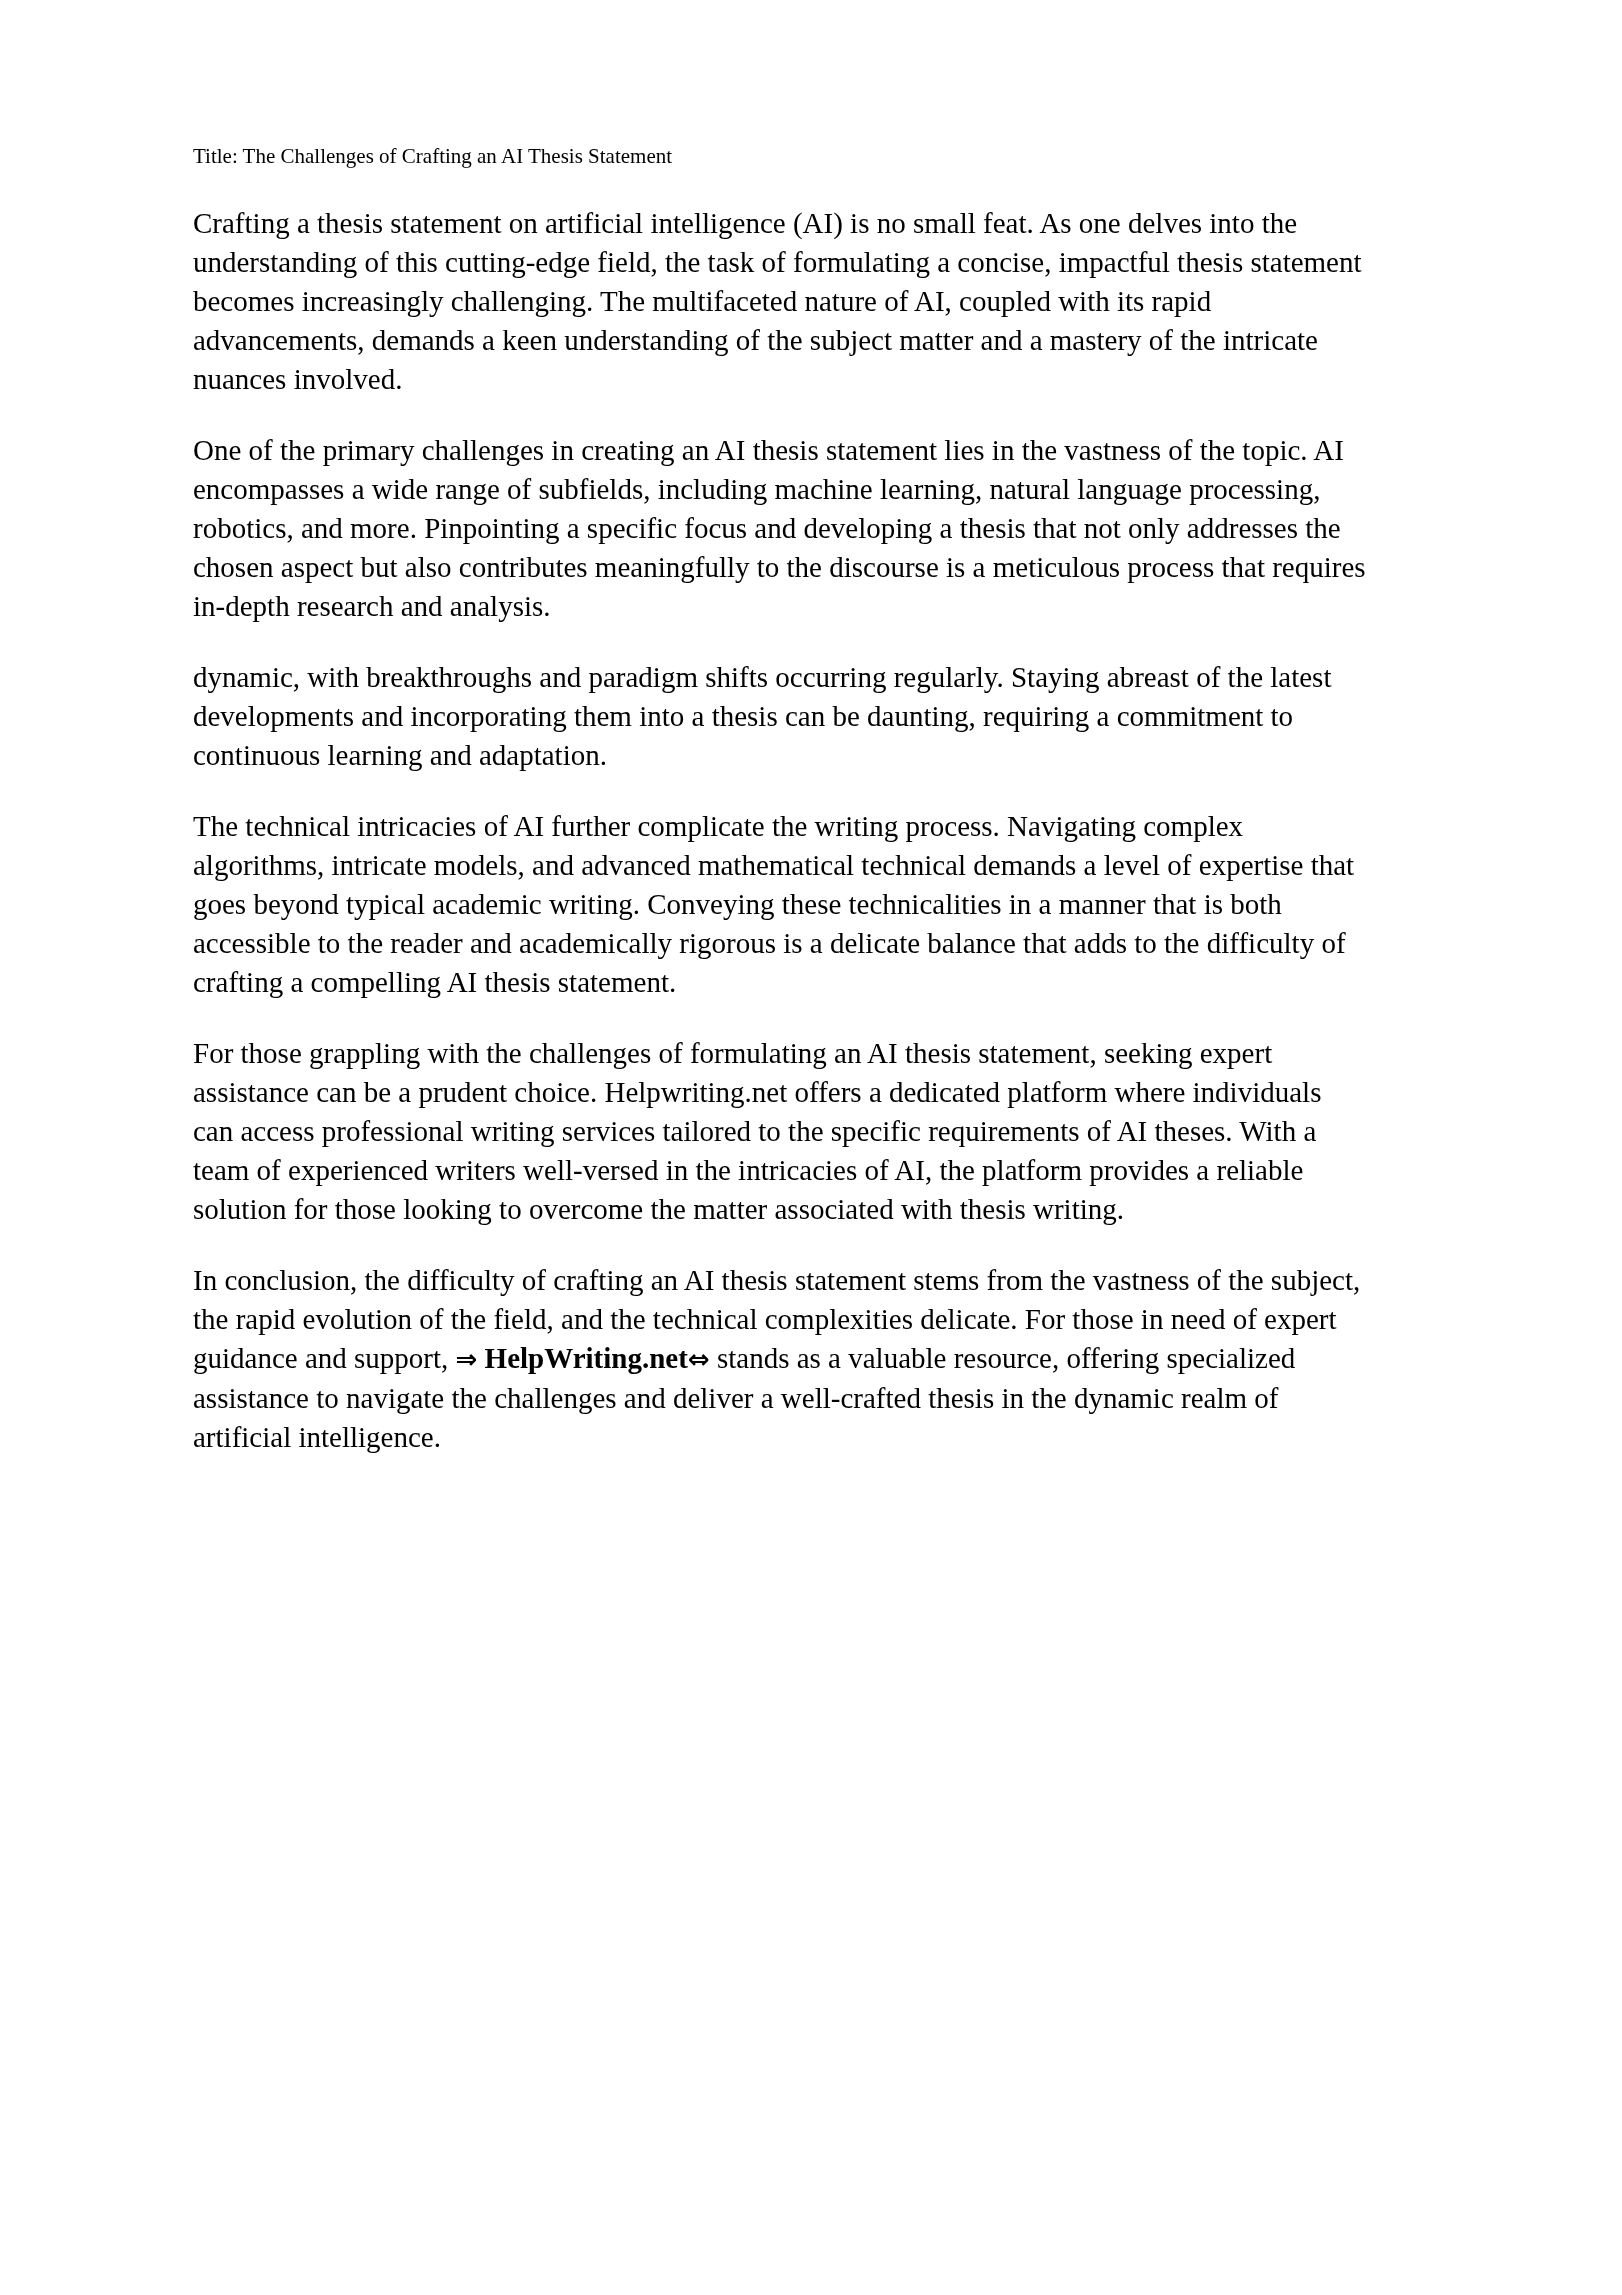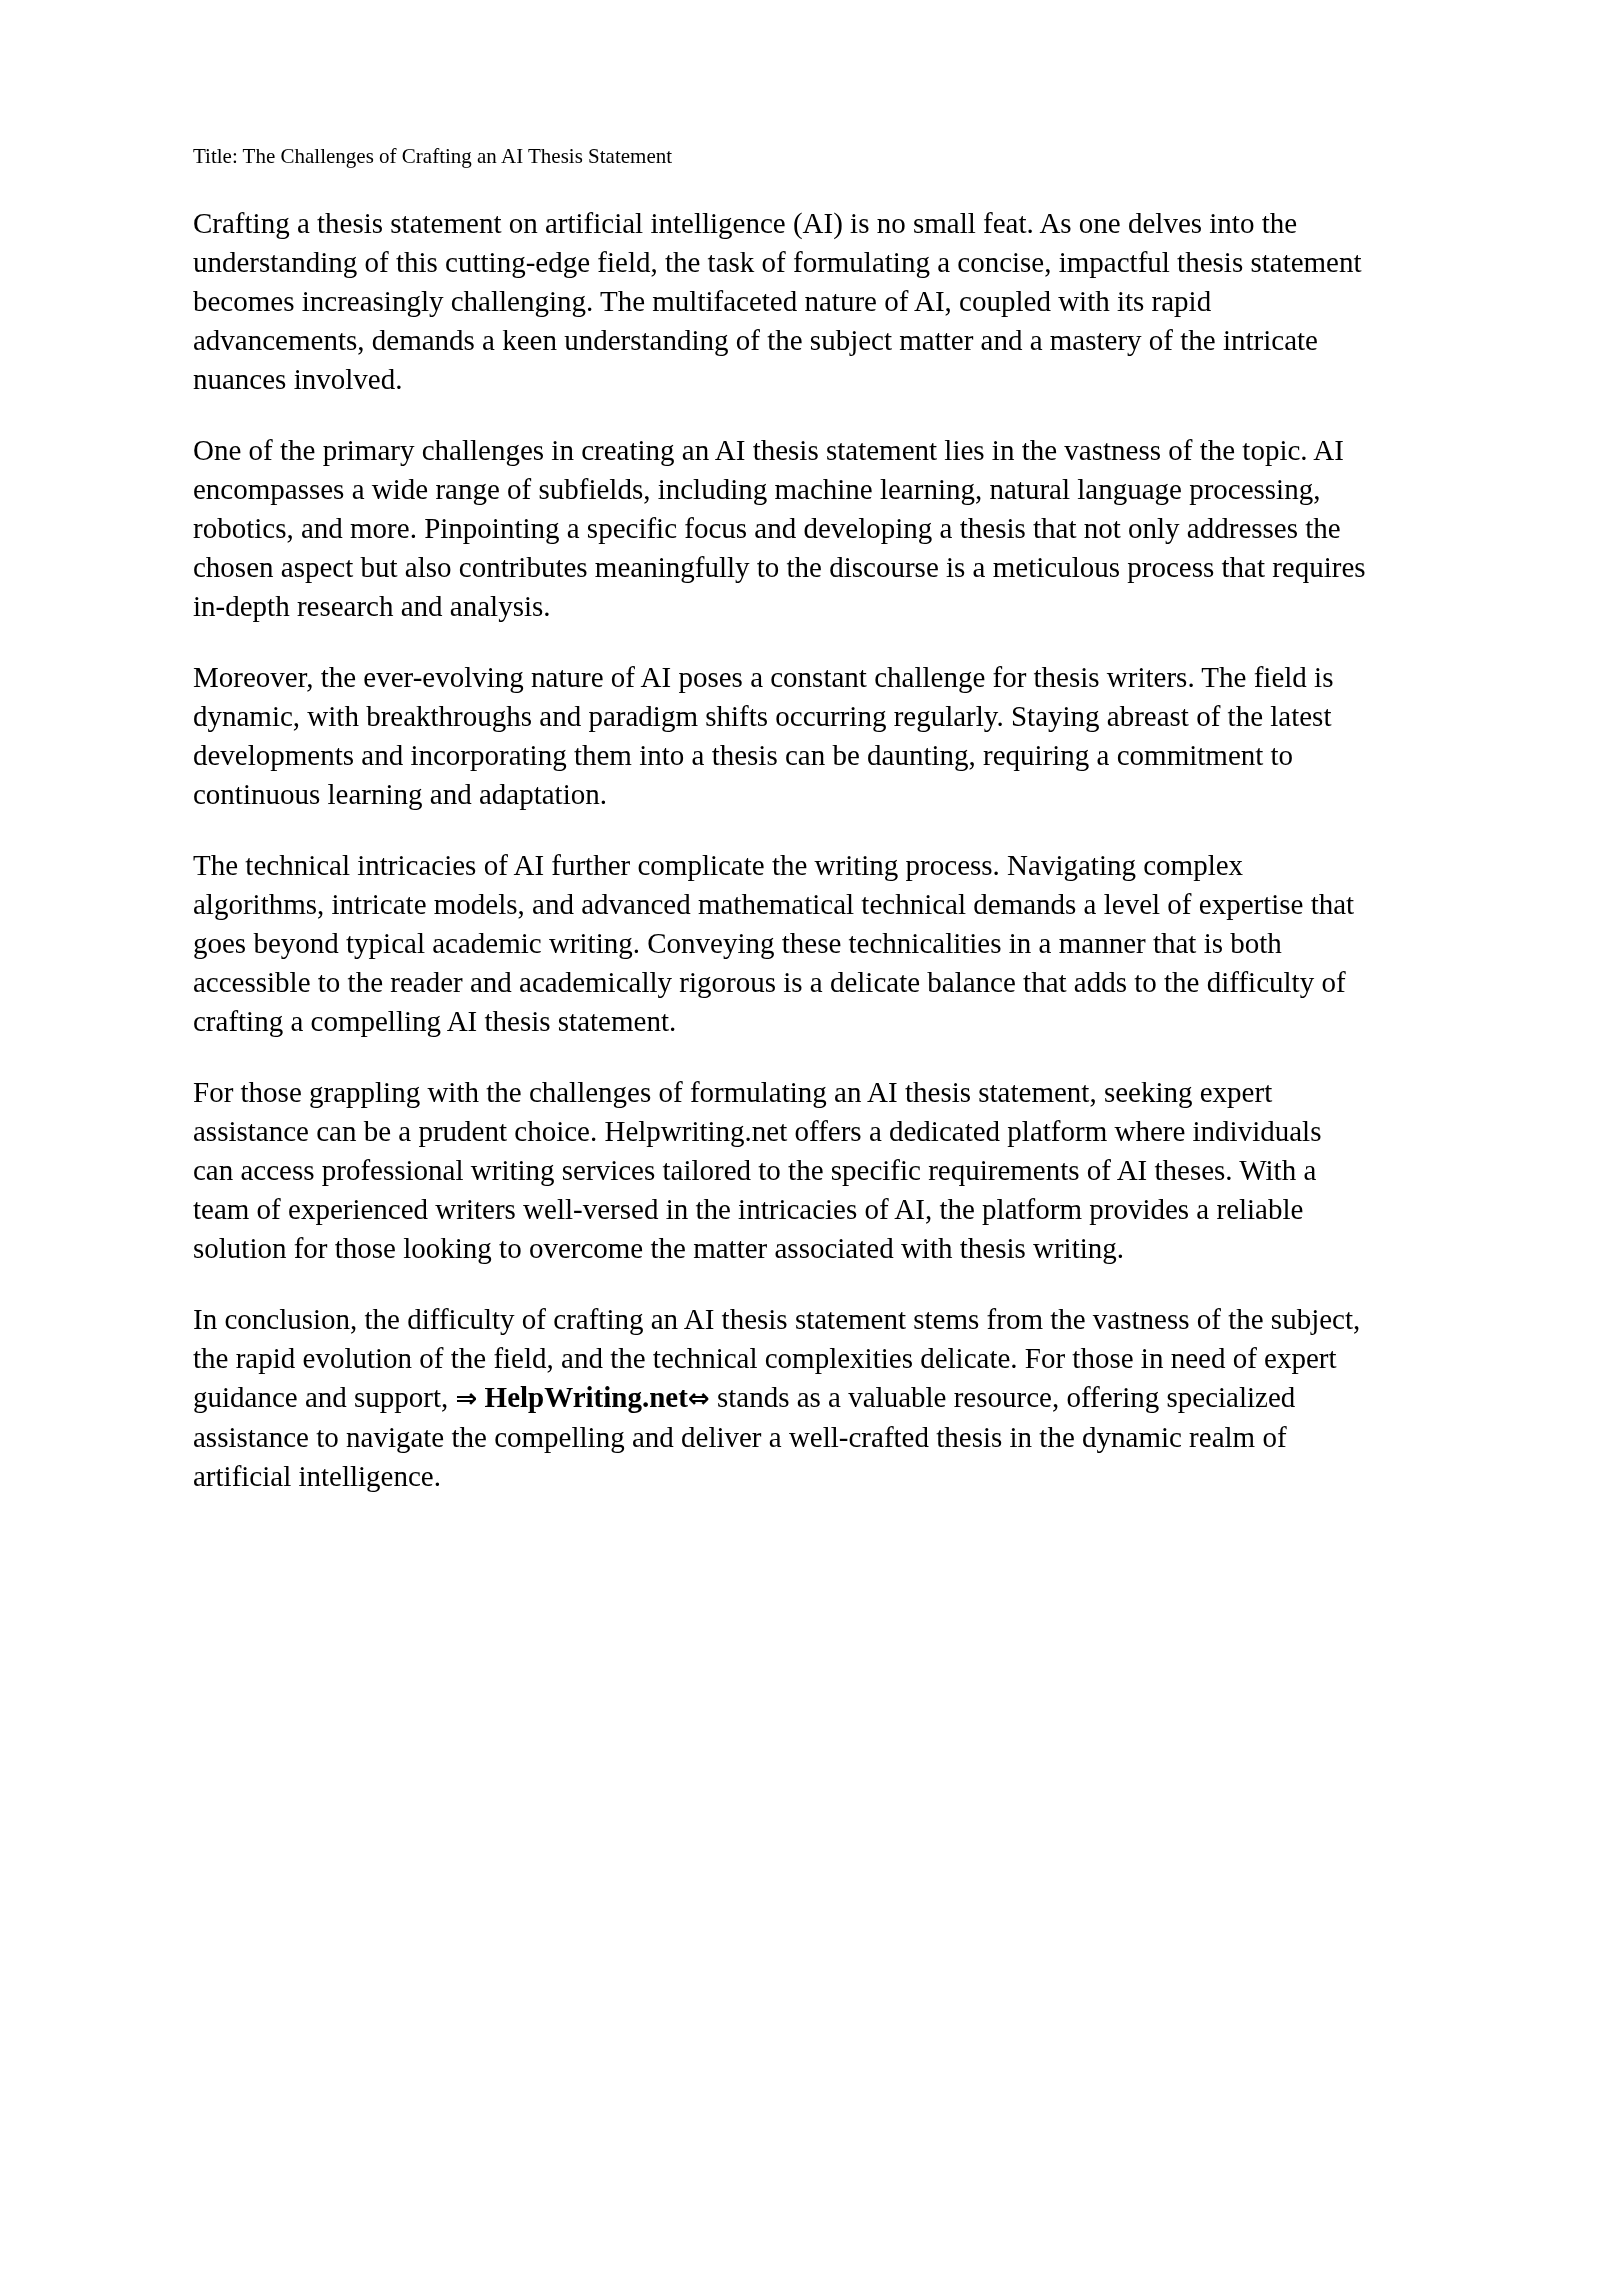--- a/index.html
+++ b/index.html
@@ -65,21 +65,20 @@
 
   <p class="para">
     <span class="line">One of the primary challenges in creating an AI thesis statement lies in the vastness of the topic. AI</span>
     <span class="line">encompasses a wide range of subfields, including machine learning, natural language processing,</span>
     <span class="line">robotics, and more. Pinpointing a specific focus and developing a thesis that not only addresses the</span>
     <span class="line">chosen aspect but also contributes meaningfully to the discourse is a meticulous process that requires</span>
     <span class="line">in-depth research and analysis.</span>
   </p>
 
   <p class="para">
-    <span class="line">Moreover, the ever-evolving nature of AI poses a constant challenge for thesis writers. The field is</span>
     <span class="line">dynamic, with breakthroughs and paradigm shifts occurring regularly. Staying abreast of the latest</span>
     <span class="line">developments and incorporating them into a thesis can be daunting, requiring a commitment to</span>
     <span class="line">continuous learning and adaptation.</span>
   </p>
 
   <p class="para">
     <span class="line">The technical intricacies of AI further complicate the writing process. Navigating complex</span>
     <span class="line">algorithms, intricate models, and advanced mathematical technical demands a level of expertise that</span>
     <span class="line">goes beyond typical academic writing. Conveying these technicalities in a manner that is both</span>
     <span class="line">accessible to the reader and academically rigorous is a delicate balance that adds to the difficulty of</span>
@@ -91,17 +90,17 @@
     <span class="line">assistance can be a prudent choice. Helpwriting.net offers a dedicated platform where individuals</span>
     <span class="line">can access professional writing services tailored to the specific requirements of AI theses. With a</span>
     <span class="line">team of experienced writers well-versed in the intricacies of AI, the platform provides a reliable</span>
     <span class="line">solution for those looking to overcome the matter associated with thesis writing.</span>
   </p>
 
   <p class="para">
     <span class="line">In conclusion, the difficulty of crafting an AI thesis statement stems from the vastness of the subject,</span>
     <span class="line">the rapid evolution of the field, and the technical complexities delicate. For those in need of expert</span>
     <span class="line"><span>guidance and support, </span><span class="arrow">⇒</span> <a class="link">HelpWriting.net</a><span class="arrow">⇔</span><span> stands as a valuable resource, offering specialized</span></span>
-    <span class="line">assistance to navigate the compelling and deliver a well-crafted thesis in the dynamic realm of</span>
+    <span class="line">assistance to navigate the challenges and deliver a well-crafted thesis in the dynamic realm of</span>
     <span class="line">artificial intelligence.</span>
   </p>
 </div>
 
 
 </body></html>

